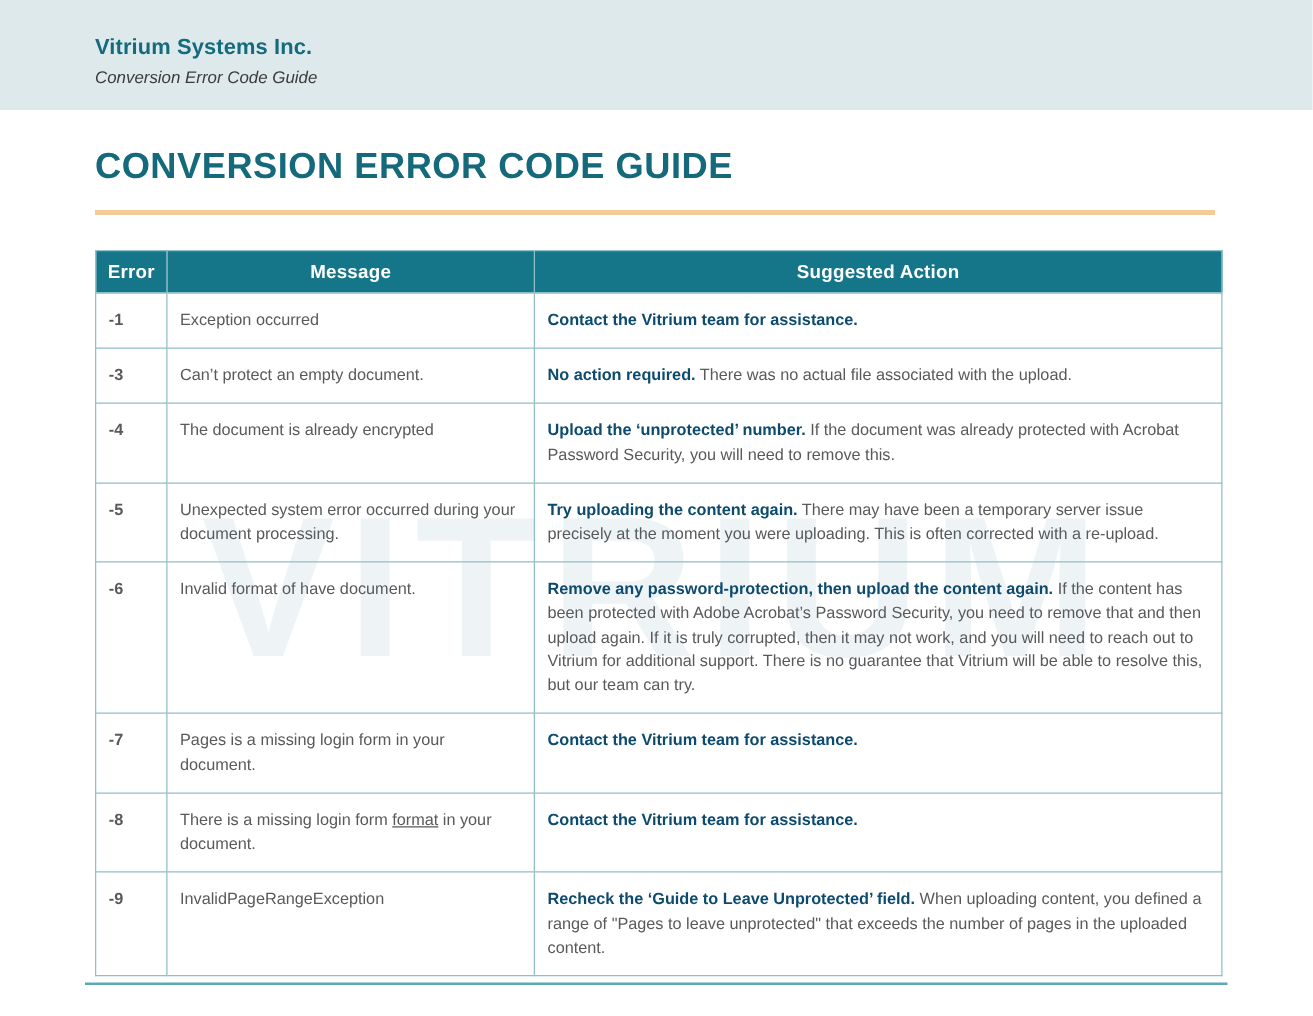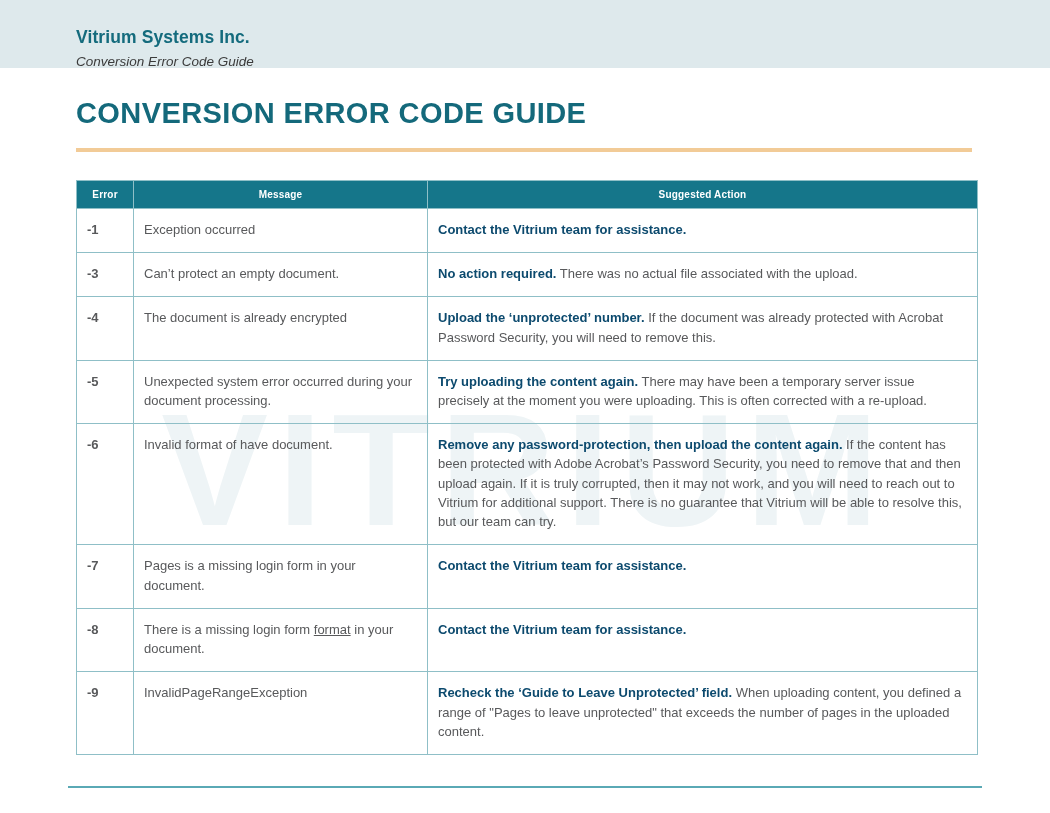--- a/index.html
+++ b/index.html
@@ -34,21 +34,21 @@
     pointer-events: none;
     z-index: 0;
     user-select: none;
   }
 
   
   .banner {
     position: relative;
     z-index: 2;
     background: #dee9ec;
-    height: 68px;
+    height: 88px;
     box-sizing: border-box;
     padding: 26px 0 0 76px;
   }
   .banner-company {
     font-size: 17.5px;
     font-weight: bold;
     color: #146b7d;
     letter-spacing: 0.1px;
     line-height: 1.35;
   }
@@ -91,21 +91,21 @@
   }
   table.error-table {
     border-collapse: collapse;
     width: 901px;
     table-layout: fixed;
     background: transparent;
   }
   table.error-table th {
     background: #15768a;
     color: #ffffff;
-    font-size: 10px;
+    font-size: 15px;
     font-weight: bold;
     text-align: center;
     padding: 8px 6px;
     border: 1px solid #8fbfc7;
     letter-spacing: 0.2px;
   }
   table.error-table td {
     border: 1px solid #8fbfc7;
     vertical-align: top;
     padding: 11px 10px 13px 10px;

